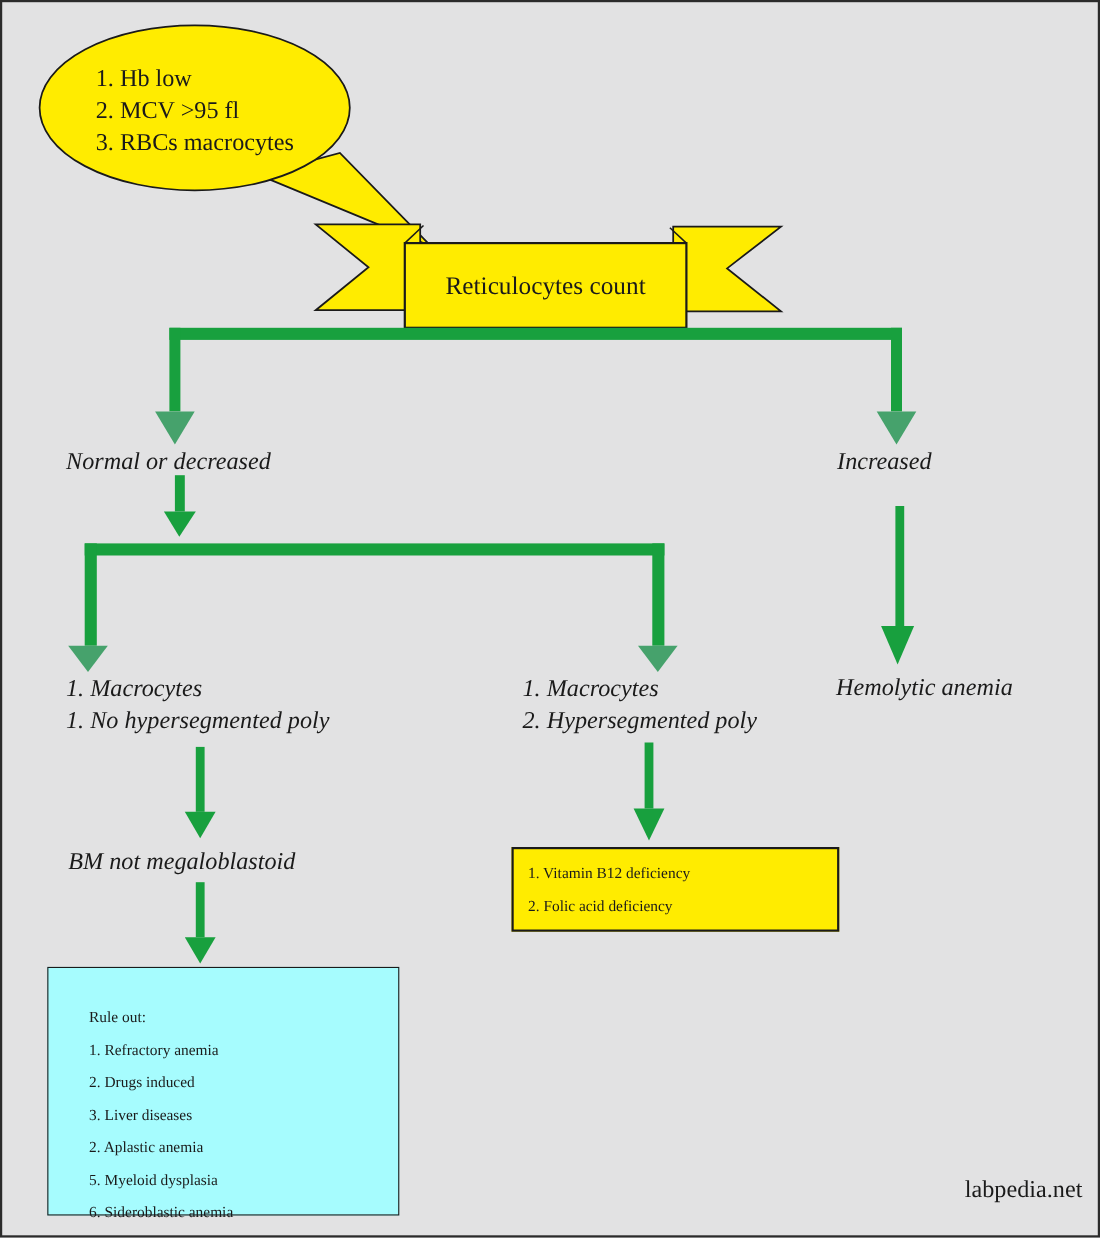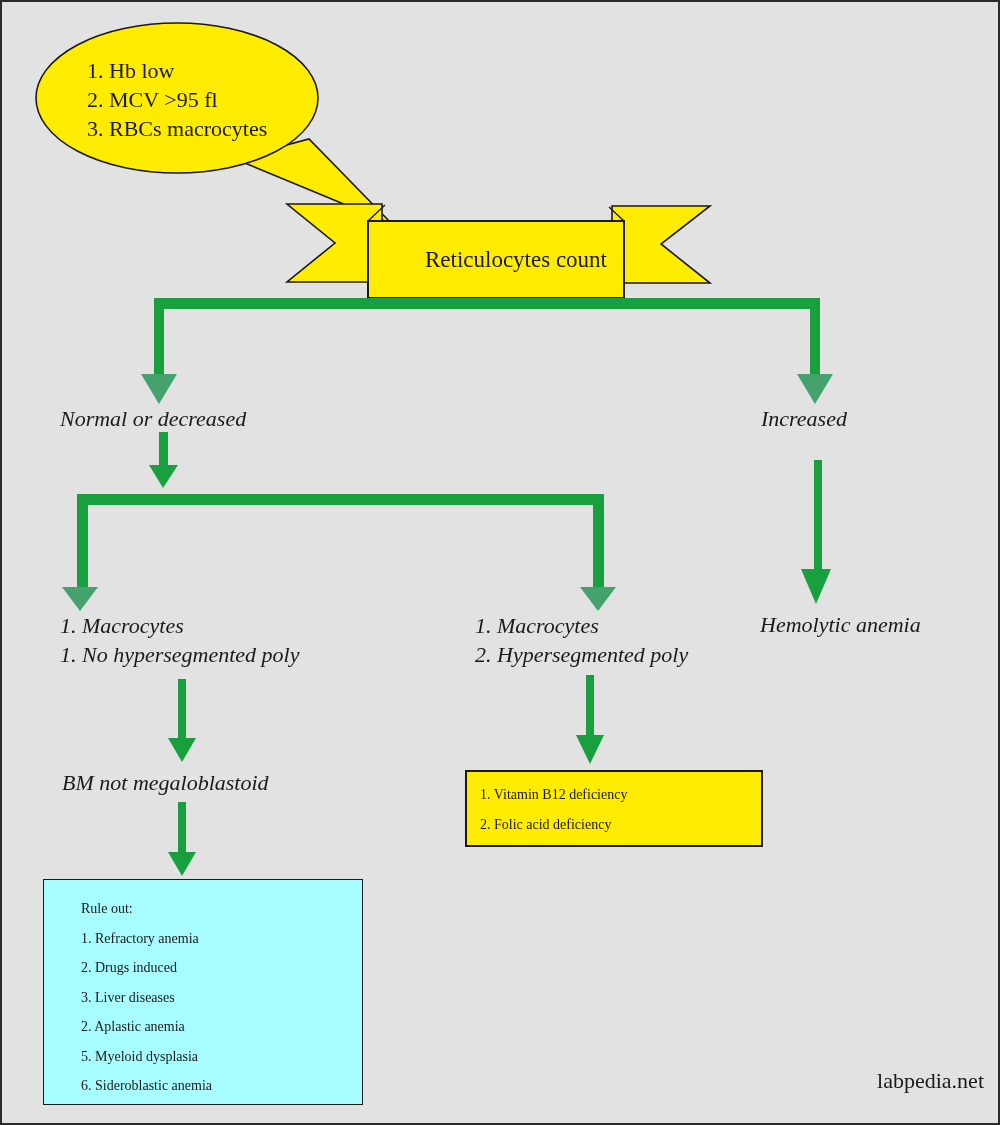--- a/index.html
+++ b/index.html
@@ -16,34 +16,33 @@
   #shapes { position:absolute; left:0; top:0; width:1000px; height:1125px; }
   .fill-yellow { fill:var(--yellow,#ffec00); stroke:var(--ink,#1a1a1a); stroke-width:1.6; }
   .fold-line  { stroke:var(--ink,#1a1a1a); stroke-width:1.4; fill:none; }
   .green { fill:var(--green,#18a03e); }
   .sea   { fill:var(--sea,#46a26c); }
   .txt { position:absolute; font-size:22px; line-height:29px; white-space:nowrap;font-style:italic; }
   .banner-label {
     position:absolute; left:366px; top:219px; width:256px; height:77px;
     display:flex; align-items:center; justify-content:center;
     font-size:23px;
-    padding-left:20px;
   }
   .bubble-text { position:absolute; left:85px; top:54px; font-size:22px; line-height:29px; }
   .box { position:absolute; box-sizing:border-box; border:2px solid var(--ink,#1a1a1a); font-size:14px; }
   .deficiency-box {
     left:463px; top:768px; width:298px; height:77px;
     background:var(--yellow,#ffec00);
     padding:8px 0 0 13px; line-height:30px;
   }
   .rule-out-box {
     left:41px; top:877px; width:320px; height:226px;
     background:var(--cyan,#a6fcfe);
     border-width:1.5px;
-    padding:14px 0 0 37px; line-height:29.5px;
+    padding:31px 0 0 37px; line-height:29.5px;
   }
   .watermark { position:absolute; right:14px; top:1066px; font-size:22px; }
 </style>
 </head>
 <body>
 
 <div id="stage">
 
   <svg id="shapes" viewBox="0 0 1000 1125" xmlns="http://www.w3.org/2000/svg">
 

